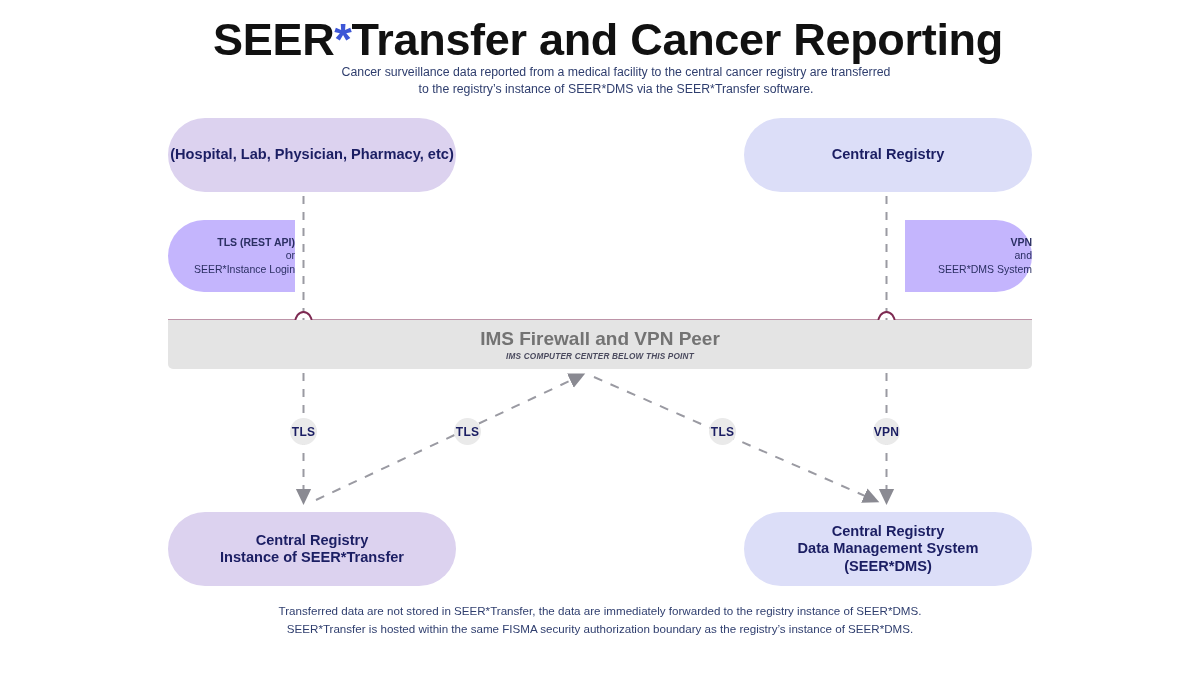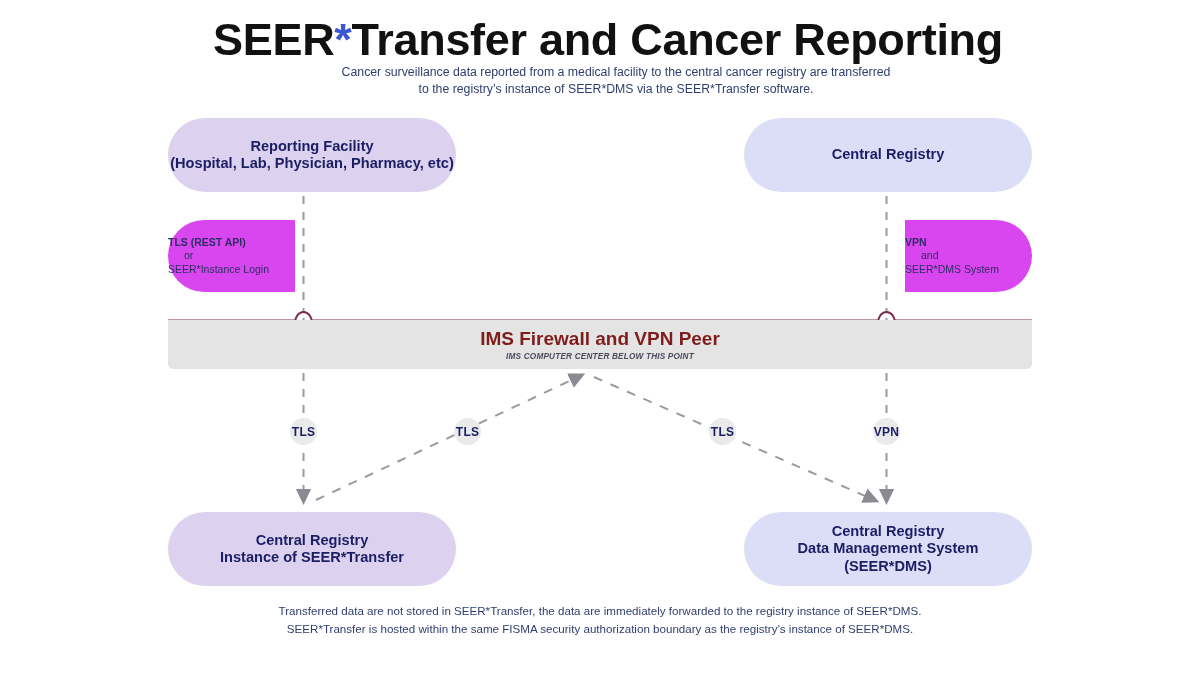--- a/index.html
+++ b/index.html
@@ -34,37 +34,37 @@
   .node.purple{background:#dcd2ef;}
   .node.blue{background:#dcdef8;}
 
   #reporting-facility{left:168px;top:118px;width:288px;height:74px;border-radius:37px;font-size:14.6px;}
   #central-registry   {left:744px;top:118px;width:288px;height:74px;border-radius:37px;font-size:14.6px;}
   #cr-transfer        {left:168px;top:512px;width:288px;height:74px;border-radius:37px;font-size:14.6px;}
   #cr-dms             {left:744px;top:512px;width:288px;height:74px;border-radius:37px;font-size:14.6px;}
 
   
   .protobox{
-    position:absolute;background:#d946ef;display:flex;flex-direction:column;
-    align-items:flex-start;justify-content:center;color:#2b2f63;
+    position:absolute;background:#c4b5fd;display:flex;flex-direction:column;
+    align-items:flex-end;justify-content:center;color:#2b2f63;
     font-size:10.5px;line-height:13.5px;box-sizing:border-box;
   }
   .protobox .ln1{font-weight:bold;}
   .protobox .ln2{font-weight:normal;margin-left:16px;}
   .protobox .ln3{font-weight:normal;}
   #proto-left {left:168px;top:220px;width:127px;height:72px;border-radius:36px 0 0 36px;}
   #proto-right{left:905px;top:220px;width:127px;height:72px;border-radius:0 36px 36px 0;}
 
   
   #firewall{
     position:absolute;left:168px;top:320px;width:864px;height:49px;
     background:#e4e4e4;border-radius:0 0 5px 5px;
     display:flex;flex-direction:column;align-items:center;justify-content:center;
   }
-  #firewall-title{font-size:19px;font-weight:bold;color:#7f1d1d;line-height:22px;}
+  #firewall-title{font-size:19px;font-weight:bold;color:#737373;line-height:22px;}
   #firewall-sub{font-size:8.2px;font-weight:bold;color:#4a4a5e;letter-spacing:.2px;margin-top:2px;font-style:italic;}
 
   
   .pcircle{
     position:absolute;width:27px;height:27px;border-radius:50%;background:#eaeaea;
     display:flex;align-items:center;justify-content:center;
     font-size:12px;font-weight:bold;color:#1b1e63;letter-spacing:.2px;
   }
 
   
@@ -107,21 +107,20 @@
 
     <line x1="886.5" y1="373" x2="886.5" y2="497" stroke="#9a9aa2" stroke-width="2" stroke-dasharray="8,8" marker-end="url(#ah)"></line>
 
     <line x1="316" y1="500" x2="578" y2="377" stroke="#9a9aa2" stroke-width="2" stroke-dasharray="9,9" marker-end="url(#ah)"></line>
 
     <line x1="594" y1="377" x2="872" y2="499" stroke="#9a9aa2" stroke-width="2" stroke-dasharray="9,9" marker-end="url(#ah)"></line>
   </svg>
 
   <div class="node purple" id="reporting-facility">
     <div>
-      <div>Reporting Facility</div>
       <div>(Hospital, Lab, Physician, Pharmacy, etc)</div>
     </div>
   </div>
 
   <div class="node blue" id="central-registry">
     <div>
       <div>Central Registry</div>
     </div>
   </div>
 

